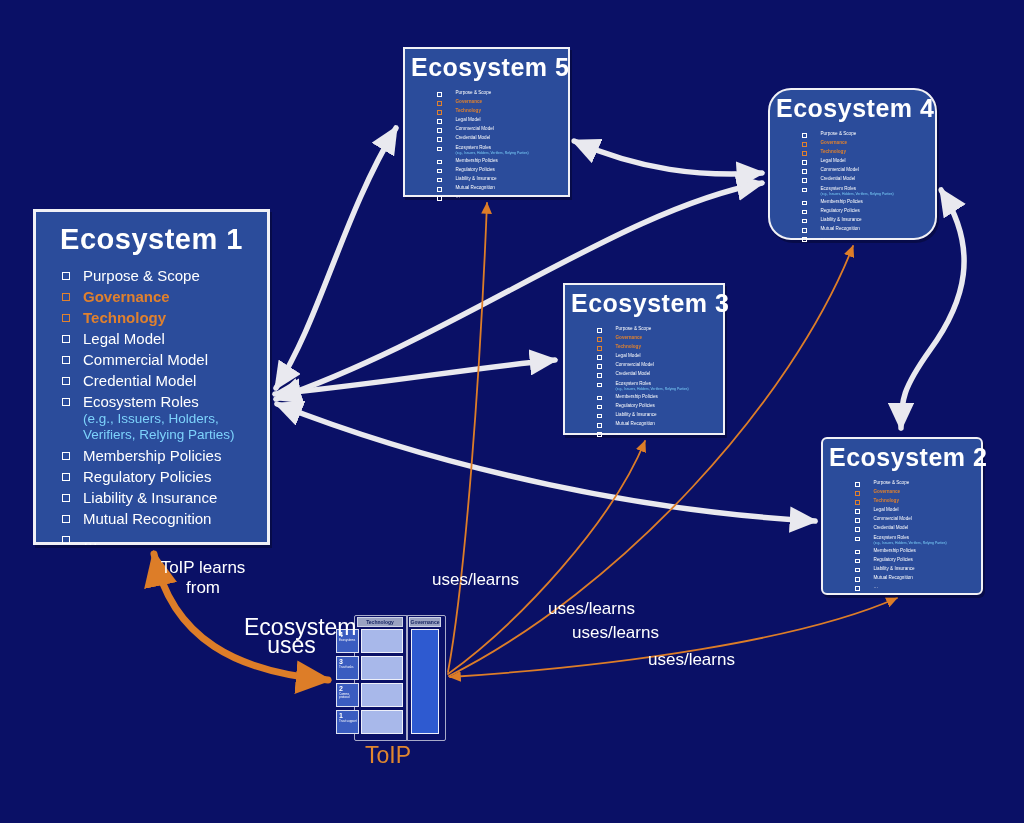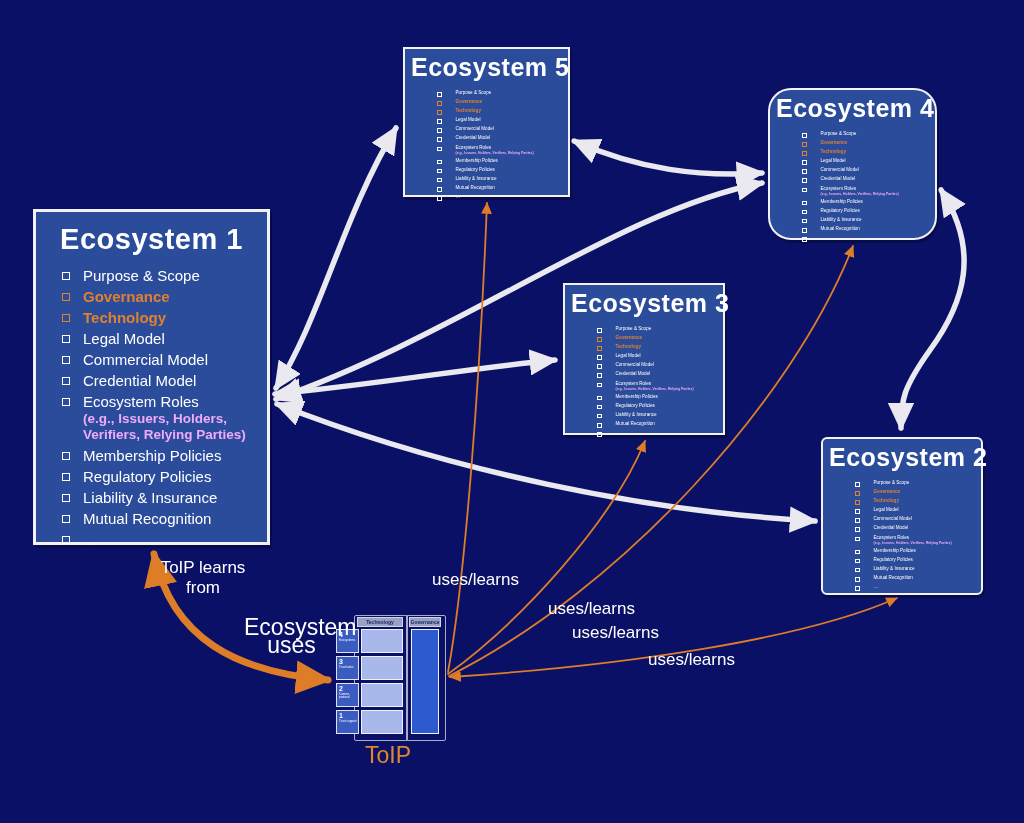--- a/index.html
+++ b/index.html
@@ -24,21 +24,21 @@
   .eco-title{
     text-align:center;font-weight:bold;color:#ffffff;
     letter-spacing:.5px;white-space:nowrap;
   }
   .eco-list{display:block;}
   .eco-row{display:flex;align-items:flex-start;}
   .bullet{flex:0 0 auto;border:1.5px solid #fff;background:transparent;}
   .eco-row.accent{color:#e0812e;font-weight:bold;}
   .eco-row.accent .bullet{border-color:#e0812e;}
   .row-text{display:block;}
-  .row-sub{display:block;font-weight:bold;color:#f0abfc;}
+  .row-sub{display:block;font-weight:normal;color:#7dd3fc;}
 
   
   #eco1{left:33px;top:209px;width:237px;height:336px;padding:9px 10px 0 10px;}
   #eco1 .eco-title{font-size:29px;margin-top:2px;}
   #eco1 .eco-list{margin-top:12px;padding-left:16px;}
   #eco1 .eco-row{margin-bottom:6px;font-size:15px;line-height:15px;}
   #eco1 .bullet{width:6px;height:6px;margin:4px 13px 0 0;}
   #eco1 .row-sub{font-size:13.5px;line-height:15.5px;margin-top:2px;}
 
   

